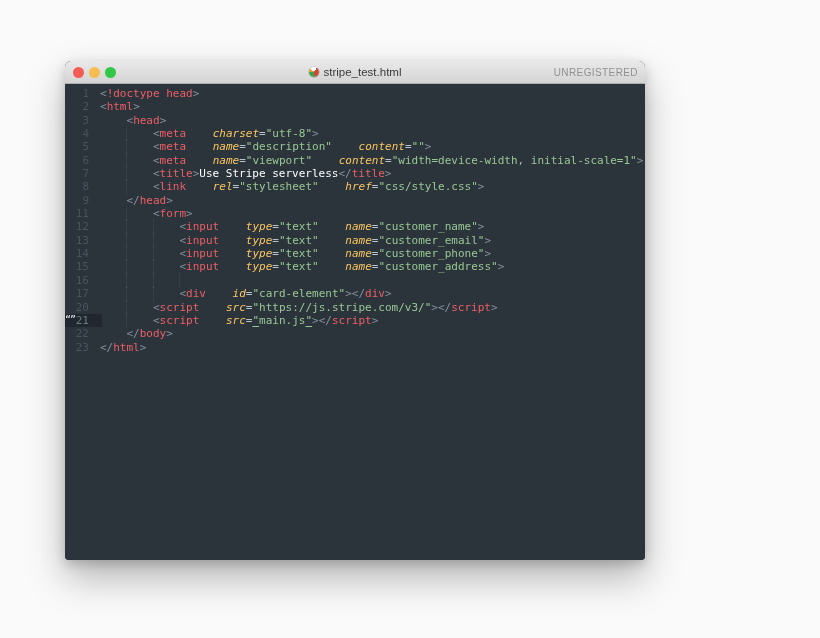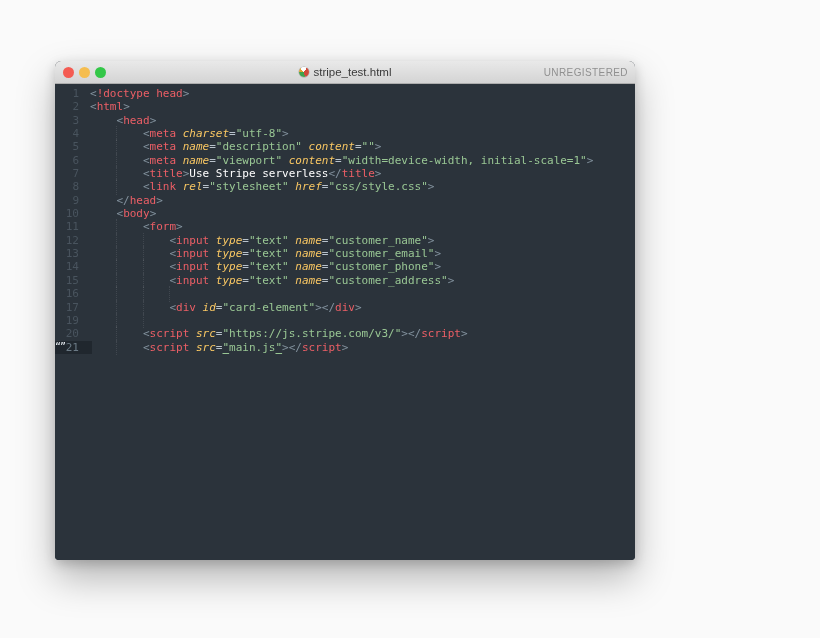--- a/index.html
+++ b/index.html
@@ -4,21 +4,21 @@
 <style>
   * { margin:0; padding:0; box-sizing:border-box; }
   html,body { width:820px; height:638px; }
   body {
     background:#fafafa;
     font-family:"Liberation Sans", sans-serif;
     position:relative;
     overflow:hidden;
   }
   .window {
-    position:absolute; left:55px; top:61px; width:580px; height:499px;
+    position:absolute; left:65px; top:61px; width:580px; height:499px;
     border-radius:6px 6px 4px 4px;
     box-shadow:0 18px 38px rgba(0,0,0,0.28), 0 4px 12px rgba(0,0,0,0.18);
     background:#2b333b;
   }
   .titlebar {
     height:23px;
     background:linear-gradient(#e9e9e9,#d4d4d4);
     border-bottom:1px solid #adadad;
     border-radius:6px 6px 0 0;
     display:flex; align-items:center;
@@ -64,21 +64,21 @@
     color:#e8edf2; font-size:10px; letter-spacing:-1px;
   }
   .code { flex:1; padding-left:11px; position:relative; z-index:1; color:#c3ccd4; }
   .guide {
     position:absolute; top:-1px; bottom:-1px; width:0;
     border-left:1px dotted rgba(255,255,255,0.10);
   }
   .tk-p { color:#83929e; }
   .tk-e { color:#b9c3cc; }
   .tk-t { color:#ec5f66; }
-  .tk-a { color:#fac863; font-style:italic; }
+  .tk-a { color:#fac863; font-style:italic;margin-left:20px; }
   .tk-s { color:#99c794; }
   .tk-su { color:#99c794; text-decoration:underline; text-underline-offset:2px; }
   .tk-x { color:#ffffff; font-weight:normal; }
   .tk-w { color:#c3ccd4; }
 </style>
 </head>
 <body>
 
 <div class="window">
   <div class="titlebar">
@@ -97,26 +97,26 @@
     <div>
         <div class="row"><span class="gutter">1</span><span class="code"><span class="tk-p">&lt;</span><span class="tk-t">!doctype head</span><span class="tk-p">&gt;</span></span></div>
         <div class="row"><span class="gutter">2</span><span class="code"><span class="tk-p">&lt;</span><span class="tk-t">html</span><span class="tk-p">&gt;</span></span></div>
         <div class="row"><span class="gutter">3</span><span class="code"><span class="tk-w">    </span><span class="tk-p">&lt;</span><span class="tk-t">head</span><span class="tk-p">&gt;</span></span></div>
         <div class="row"><span class="gutter">4</span><span class="code"><i class="guide" style="left: calc(4ch + 11px);"></i><span class="tk-w">        </span><span class="tk-p">&lt;</span><span class="tk-t">meta</span><span class="tk-w"> </span><span class="tk-a">charset</span><span class="tk-e">=</span><span class="tk-s">"utf-8"</span><span class="tk-p">&gt;</span></span></div>
         <div class="row"><span class="gutter">5</span><span class="code"><i class="guide" style="left: calc(4ch + 11px);"></i><span class="tk-w">        </span><span class="tk-p">&lt;</span><span class="tk-t">meta</span><span class="tk-w"> </span><span class="tk-a">name</span><span class="tk-e">=</span><span class="tk-s">"description"</span><span class="tk-w"> </span><span class="tk-a">content</span><span class="tk-e">=</span><span class="tk-s">""</span><span class="tk-p">&gt;</span></span></div>
         <div class="row"><span class="gutter">6</span><span class="code"><i class="guide" style="left: calc(4ch + 11px);"></i><span class="tk-w">        </span><span class="tk-p">&lt;</span><span class="tk-t">meta</span><span class="tk-w"> </span><span class="tk-a">name</span><span class="tk-e">=</span><span class="tk-s">"viewport"</span><span class="tk-w"> </span><span class="tk-a">content</span><span class="tk-e">=</span><span class="tk-s">"width=device-width, initial-scale=1"</span><span class="tk-p">&gt;</span></span></div>
         <div class="row"><span class="gutter">7</span><span class="code"><i class="guide" style="left: calc(4ch + 11px);"></i><span class="tk-w">        </span><span class="tk-p">&lt;</span><span class="tk-t">title</span><span class="tk-p">&gt;</span><span class="tk-x">Use Stripe serverless</span><span class="tk-p">&lt;/</span><span class="tk-t">title</span><span class="tk-p">&gt;</span></span></div>
         <div class="row"><span class="gutter">8</span><span class="code"><i class="guide" style="left: calc(4ch + 11px);"></i><span class="tk-w">        </span><span class="tk-p">&lt;</span><span class="tk-t">link</span><span class="tk-w"> </span><span class="tk-a">rel</span><span class="tk-e">=</span><span class="tk-s">"stylesheet"</span><span class="tk-w"> </span><span class="tk-a">href</span><span class="tk-e">=</span><span class="tk-s">"css/style.css"</span><span class="tk-p">&gt;</span></span></div>
         <div class="row"><span class="gutter">9</span><span class="code"><span class="tk-w">    </span><span class="tk-p">&lt;/</span><span class="tk-t">head</span><span class="tk-p">&gt;</span></span></div>
-        <div class="row"><span class="gutter">10</span><span class="code"><span class="tk-w">    </span><span class="tk-p">&lt;</span><span class="tk-t">body</span><span class="tk-p">&gt;</span></span></div>
         <div class="row"><span class="gutter">11</span><span class="code"><i class="guide" style="left: calc(4ch + 11px);"></i><span class="tk-w">        </span><span class="tk-p">&lt;</span><span class="tk-t">form</span><span class="tk-p">&gt;</span></span></div>
         <div class="row"><span class="gutter">12</span><span class="code"><i class="guide" style="left: calc(4ch + 11px);"></i><i class="guide" style="left: calc(8ch + 11px);"></i><span class="tk-w">            </span><span class="tk-p">&lt;</span><span class="tk-t">input</span><span class="tk-w"> </span><span class="tk-a">type</span><span class="tk-e">=</span><span class="tk-s">"text"</span><span class="tk-w"> </span><span class="tk-a">name</span><span class="tk-e">=</span><span class="tk-s">"customer_name"</span><span class="tk-p">&gt;</span></span></div>
         <div class="row"><span class="gutter">13</span><span class="code"><i class="guide" style="left: calc(4ch + 11px);"></i><i class="guide" style="left: calc(8ch + 11px);"></i><span class="tk-w">            </span><span class="tk-p">&lt;</span><span class="tk-t">input</span><span class="tk-w"> </span><span class="tk-a">type</span><span class="tk-e">=</span><span class="tk-s">"text"</span><span class="tk-w"> </span><span class="tk-a">name</span><span class="tk-e">=</span><span class="tk-s">"customer_email"</span><span class="tk-p">&gt;</span></span></div>
         <div class="row"><span class="gutter">14</span><span class="code"><i class="guide" style="left: calc(4ch + 11px);"></i><i class="guide" style="left: calc(8ch + 11px);"></i><span class="tk-w">            </span><span class="tk-p">&lt;</span><span class="tk-t">input</span><span class="tk-w"> </span><span class="tk-a">type</span><span class="tk-e">=</span><span class="tk-s">"text"</span><span class="tk-w"> </span><span class="tk-a">name</span><span class="tk-e">=</span><span class="tk-s">"customer_phone"</span><span class="tk-p">&gt;</span></span></div>
         <div class="row"><span class="gutter">15</span><span class="code"><i class="guide" style="left: calc(4ch + 11px);"></i><i class="guide" style="left: calc(8ch + 11px);"></i><span class="tk-w">            </span><span class="tk-p">&lt;</span><span class="tk-t">input</span><span class="tk-w"> </span><span class="tk-a">type</span><span class="tk-e">=</span><span class="tk-s">"text"</span><span class="tk-w"> </span><span class="tk-a">name</span><span class="tk-e">=</span><span class="tk-s">"customer_address"</span><span class="tk-p">&gt;</span></span></div>
         <div class="row"><span class="gutter">16</span><span class="code"><i class="guide" style="left: calc(4ch + 11px);"></i><i class="guide" style="left: calc(8ch + 11px);"></i><i class="guide" style="left: calc(12ch + 11px);"></i></span></div>
         <div class="row"><span class="gutter">17</span><span class="code"><i class="guide" style="left: calc(4ch + 11px);"></i><i class="guide" style="left: calc(8ch + 11px);"></i><span class="tk-w">            </span><span class="tk-p">&lt;</span><span class="tk-t">div</span><span class="tk-w"> </span><span class="tk-a">id</span><span class="tk-e">=</span><span class="tk-s">"card-element"</span><span class="tk-p">&gt;&lt;/</span><span class="tk-t">div</span><span class="tk-p">&gt;</span></span></div>
-        <div class="row"><span class="gutter">19</span><span class="code"><i class="guide" style="left: calc(4ch + 11px);"></i><i class="guide" style="left: calc(8ch + 11px);"></i></span></div>
         <div class="row"><span class="gutter">20</span><span class="code"><i class="guide" style="left: calc(4ch + 11px);"></i><span class="tk-w">        </span><span class="tk-p">&lt;</span><span class="tk-t">script</span><span class="tk-w"> </span><span class="tk-a">src</span><span class="tk-e">=</span><span class="tk-s">"https://js.stripe.com/v3/"</span><span class="tk-p">&gt;&lt;/</span><span class="tk-t">script</span><span class="tk-p">&gt;</span></span></div>
         <div class="row active"><span class="gutter"><span class="gbadge">“”</span>21</span><span class="code"><i class="guide" style="left: calc(4ch + 11px);"></i><span class="tk-w">        </span><span class="tk-p">&lt;</span><span class="tk-t">script</span><span class="tk-w"> </span><span class="tk-a">src</span><span class="tk-e">=</span><span class="tk-su">"</span><span class="tk-s">main.js</span><span class="tk-su">"</span><span class="tk-p">&gt;&lt;/</span><span class="tk-t">script</span><span class="tk-p">&gt;</span></span></div>
+        <div class="row"><span class="gutter">22</span><span class="code"><span class="tk-w">    </span><span class="tk-p">&lt;/</span><span class="tk-t">body</span><span class="tk-p">&gt;</span></span></div>
+        <div class="row"><span class="gutter">23</span><span class="code"><span class="tk-p">&lt;/</span><span class="tk-t">html</span><span class="tk-p">&gt;</span></span></div>
       </div>
   </div>
 </div>
 
 </body></html>

